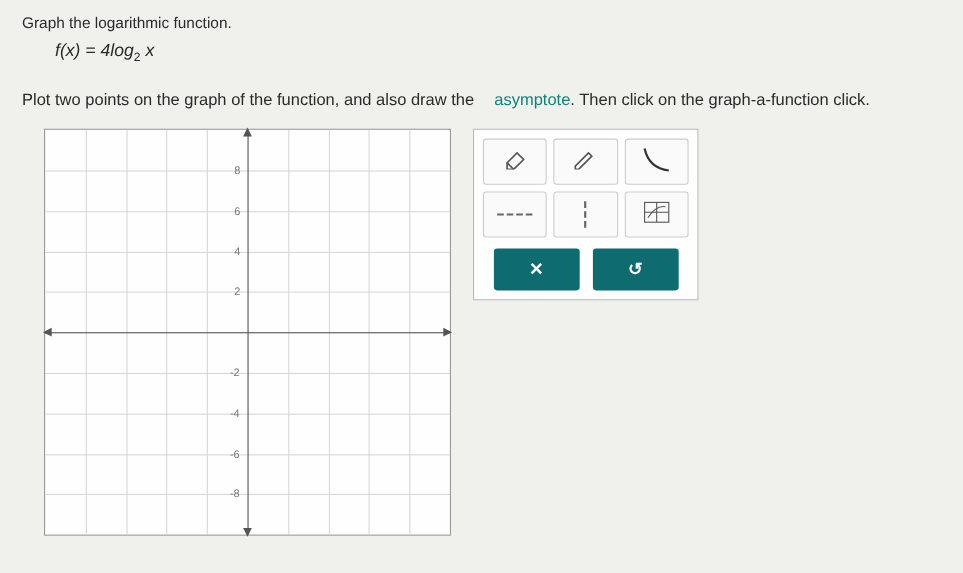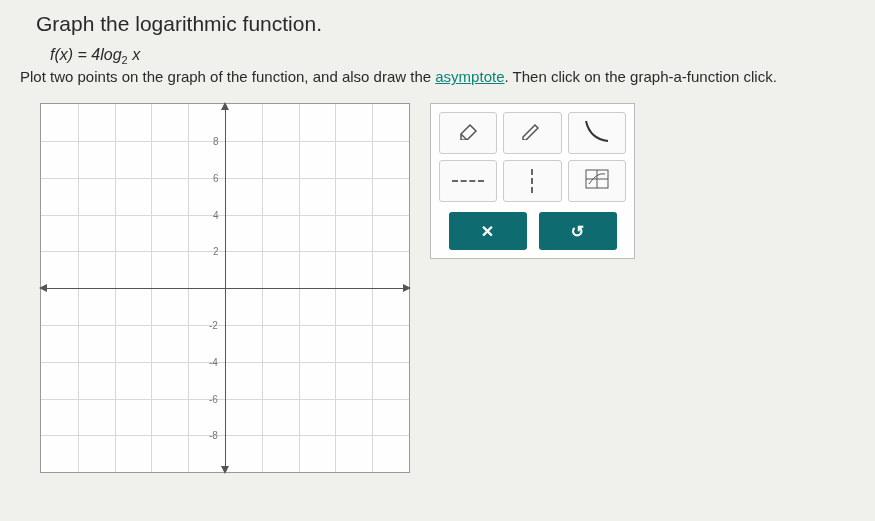--- a/index.html
+++ b/index.html
@@ -5,39 +5,38 @@
     * { margin: 0; padding: 0; box-sizing: border-box; }
     body {
       font-family: Arial, Helvetica, sans-serif;
       background: #f0f0ed;
       width: 875px;
       height: 521px;
       padding: 12px 20px;
       color: #2a2a2a;
     }
     .question-text {
-      font-size: 21px;
+      font-size: 14px;
       margin-bottom: 10px;
-      margin-left: 16px;
     }
     .equation {
       font-size: 16px;
       font-style: italic;
       margin-left: 30px;
-      margin-bottom: 2px;
+      margin-bottom: 24px;
     }
     .sub { font-size: 11px; vertical-align: sub; font-style: normal; }
     .instructions {
       font-size: 15px;
       margin-bottom: 18px;
     }
     .link {
       color: #0a8578;
-      text-decoration: underline;
       cursor: pointer;
+      margin-left: 14px;
     }
     .work-area {
       display: flex;
       gap: 20px;
       align-items: flex-start;
       margin-left: 20px;
     }
     .graph-panel {
       width: 370px;
       height: 370px;

